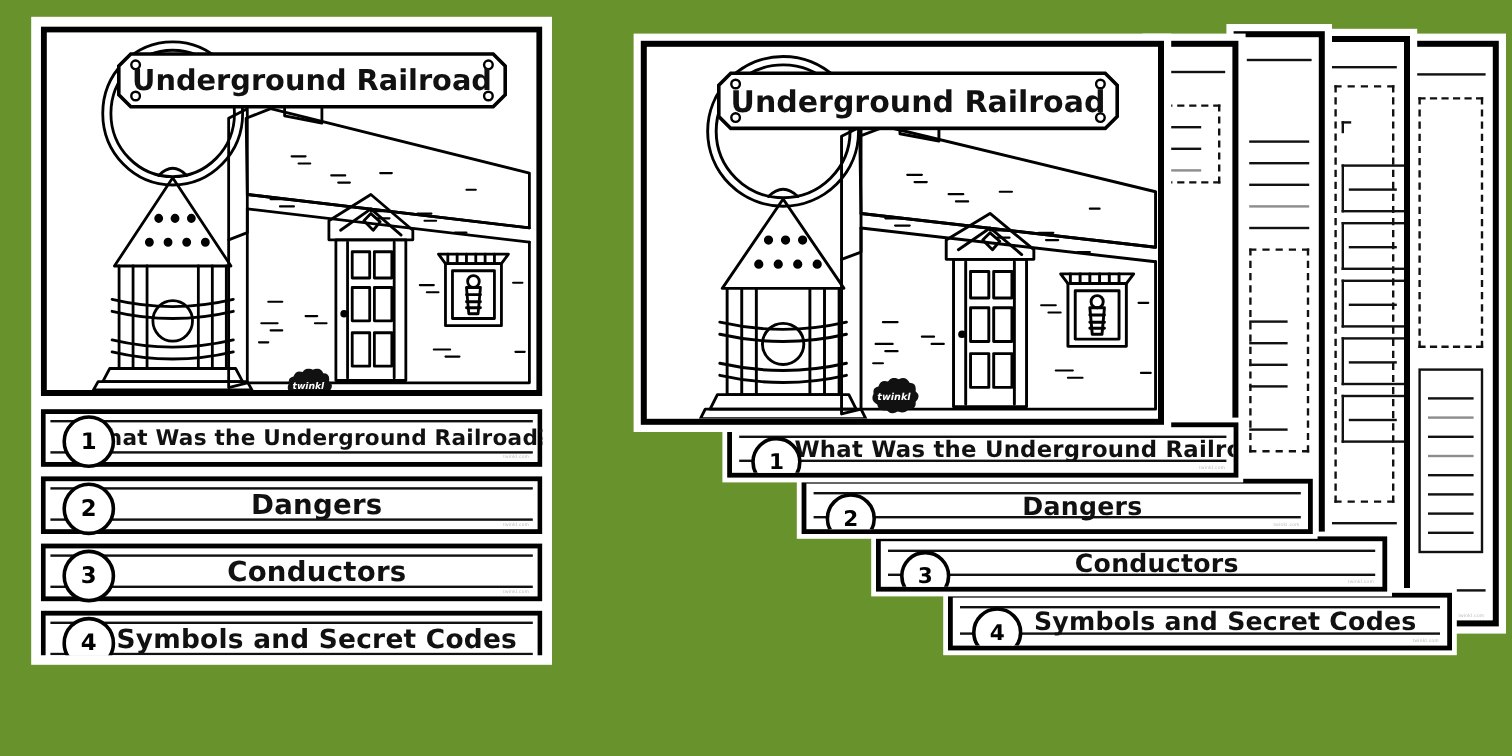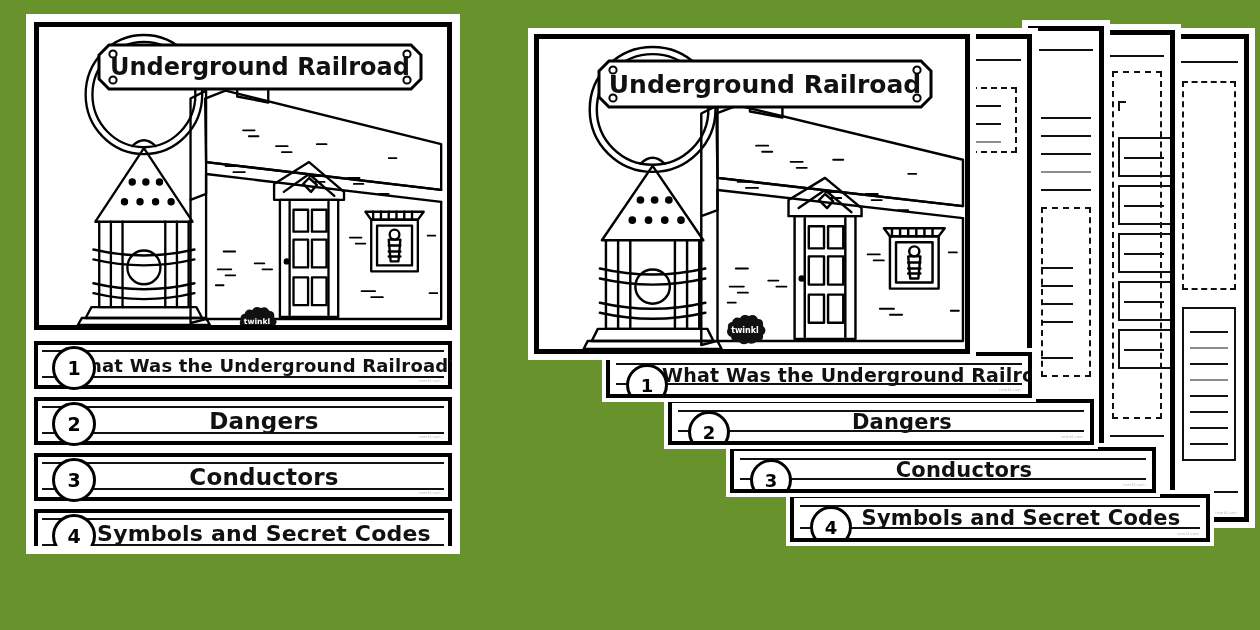--- a/index.html
+++ b/index.html
@@ -82,21 +82,21 @@
   
   .sheet .page-inner{border-width:5px;}
   .sheet .sheet-body{position:absolute;inset:0;}
   .ln{position:absolute;height:2px;background:#111;}
   .ln.grey{background:#8d8d8d;}
   .dbox{position:absolute;border:2px dashed #111;}
   .sbox{position:absolute;border:2px solid #111;}
   .sbox.noright{border-right:0;}
 
   
-  .twinkl{position:absolute;}
+  .twinkl{position:absolute;font-style:italic;}
   .twinkl svg{display:block;}
 </style>
 </head>
 <body style="background: rgb(104, 146, 43);">
 
 <div class="stage">
 
   <div class="page sheet" style="left:1163px;top:28px;width:92px;height:500px;">
     <div class="page-inner">
       <div class="sheet-body">

